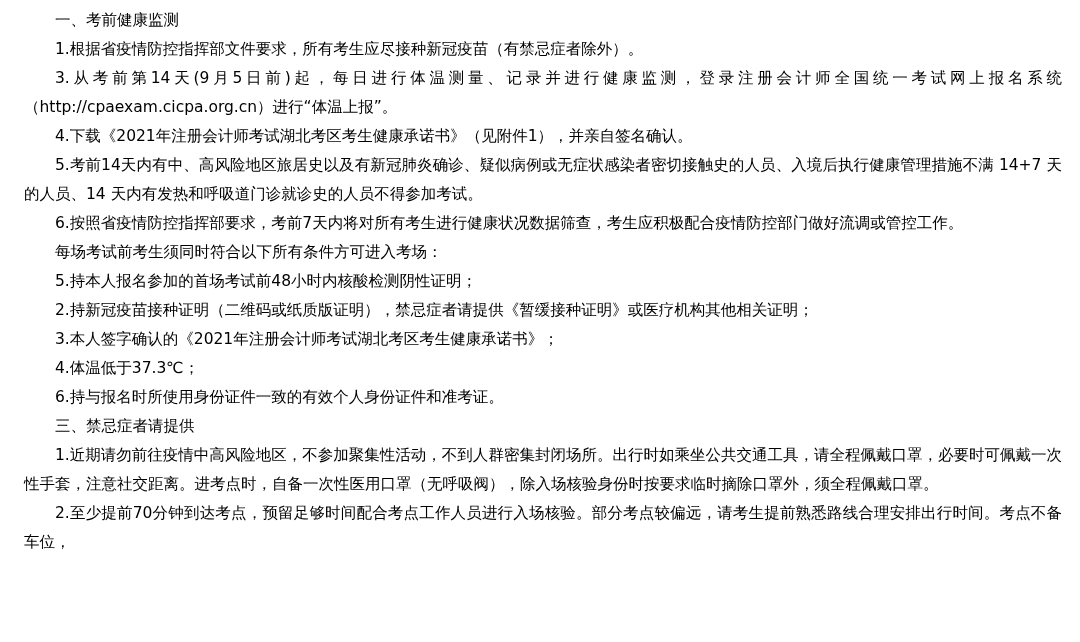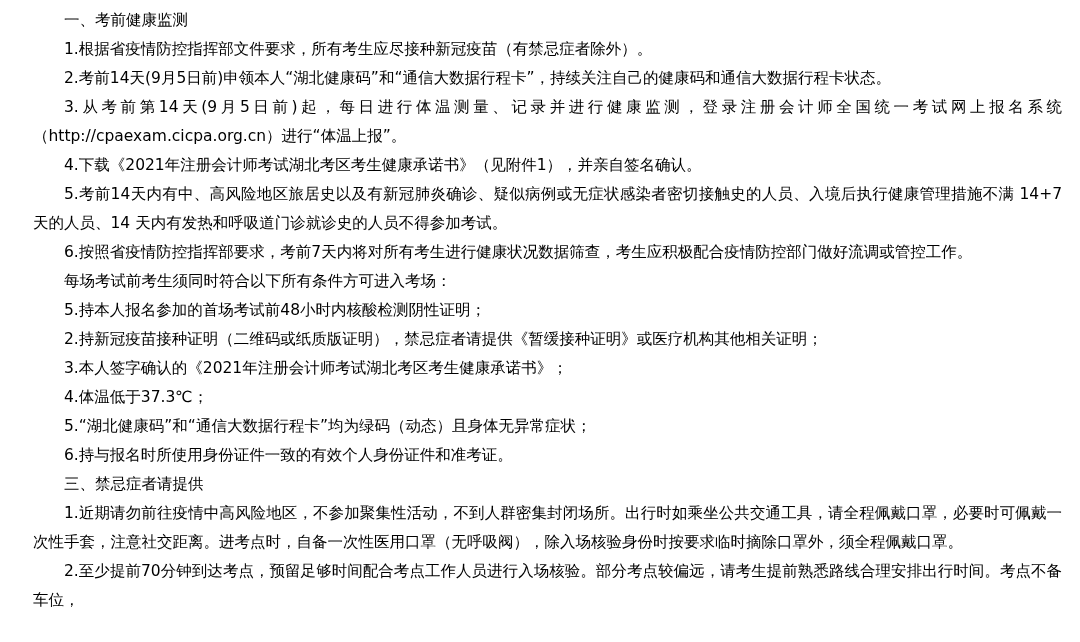--- a/index.html
+++ b/index.html
@@ -17,47 +17,45 @@
   .doc {
     box-sizing: border-box;
     width: 1080px;
     padding: 6px 18px 0 24px;
   }
   .para {
     font-size: 15.5px;
     line-height: 29px;
     text-align: justify;
     text-justify: inter-ideograph;
-    margin: 0 0 0 9px;
+    margin: 0 0 0 0;
     letter-spacing: 0px;
     color: #000;
   }
   .indent {
     text-indent: 2em;
   }
   .heading {
     text-indent: 2em;
     font-size: 15.5px;
     line-height: 29px;
   }
 </style>
 </head>
 <body>
 
 <div class="doc">
   <p class="para heading">一、考前健康监测</p>
   <p class="para indent">1.根据省疫情防控指挥部文件要求，所有考生应尽接种新冠疫苗（有禁忌症者除外）。</p>
-  <p class="para indent">2.考前14天(9月5日前)申领本人“湖北健康码”和“通信大数据行程卡”，持续关注自己的健康码和通信大数据行程卡状态。</p>
   <p class="para indent">3.从考前第14天(9月5日前)起，每日进行体温测量、记录并进行健康监测，登录注册会计师全国统一考试网上报名系统（http://cpaexam.cicpa.org.cn）进行“体温上报”。</p>
   <p class="para indent">4.下载《2021年注册会计师考试湖北考区考生健康承诺书》（见附件1），并亲自签名确认。</p>
   <p class="para indent">5.考前14天内有中、高风险地区旅居史以及有新冠肺炎确诊、疑似病例或无症状感染者密切接触史的人员、入境后执行健康管理措施不满 14+7 天的人员、14 天内有发热和呼吸道门诊就诊史的人员不得参加考试。</p>
   <p class="para indent">6.按照省疫情防控指挥部要求，考前7天内将对所有考生进行健康状况数据筛查，考生应积极配合疫情防控部门做好流调或管控工作。</p>
   <p class="para indent">每场考试前考生须同时符合以下所有条件方可进入考场：</p>
   <p class="para indent">5.持本人报名参加的首场考试前48小时内核酸检测阴性证明；</p>
   <p class="para indent">2.持新冠疫苗接种证明（二维码或纸质版证明），禁忌症者请提供《暂缓接种证明》或医疗机构其他相关证明；</p>
   <p class="para indent">3.本人签字确认的《2021年注册会计师考试湖北考区考生健康承诺书》；</p>
   <p class="para indent">4.体温低于37.3℃；</p>
-  <p class="para indent">5.“湖北健康码”和“通信大数据行程卡”均为绿码（动态）且身体无异常症状；</p>
   <p class="para indent">6.持与报名时所使用身份证件一致的有效个人身份证件和准考证。</p>
   <p class="para heading">三、禁忌症者请提供</p>
   <p class="para indent">1.近期请勿前往疫情中高风险地区，不参加聚集性活动，不到人群密集封闭场所。出行时如乘坐公共交通工具，请全程佩戴口罩，必要时可佩戴一次性手套，注意社交距离。进考点时，自备一次性医用口罩（无呼吸阀），除入场核验身份时按要求临时摘除口罩外，须全程佩戴口罩。</p>
   <p class="para indent">2.至少提前70分钟到达考点，预留足够时间配合考点工作人员进行入场核验。部分考点较偏远，请考生提前熟悉路线合理安排出行时间。考点不备车位，</p>
 </div>
 
 </body></html>

